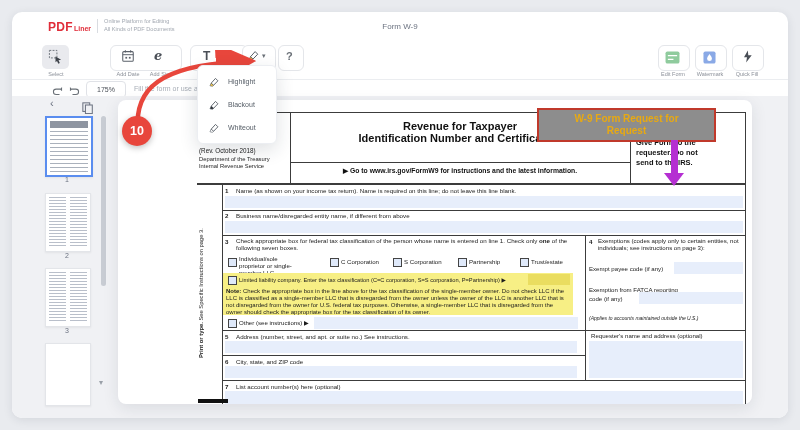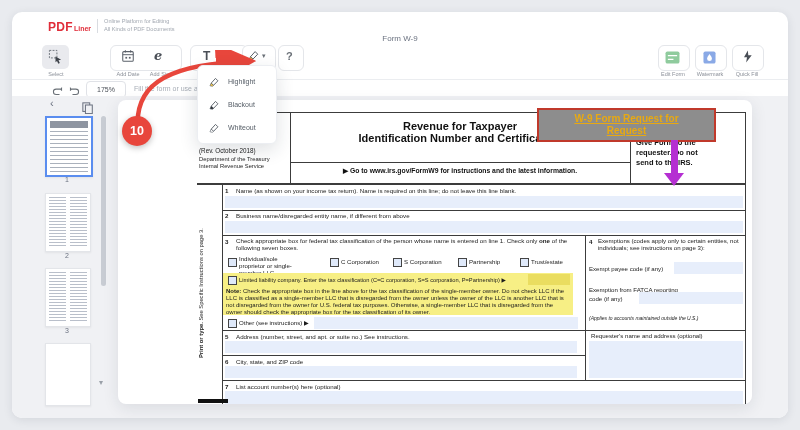--- a/index.html
+++ b/index.html
@@ -45,40 +45,40 @@
   .hline{position:absolute;background:#3c3c3c}
   .vline{position:absolute;background:#3c3c3c}
   .yellow{position:absolute;background:#f7ef85}
   .w9name{font-size:21px;font-weight:bold;color:#111;letter-spacing:-.5px}
   .w9title{position:absolute;font-weight:bold;font-size:11px;color:#111;text-align:center}
   .givetxt{position:absolute;font-weight:bold;font-size:7.5px;color:#111}
   .vertext{position:absolute;writing-mode:vertical-rl;transform:rotate(180deg);font-size:5.8px;color:#1c1c1c;text-align:center;line-height:6.5px}
   .vbold{font-weight:bold}
   
   .annbox{position:absolute;background:#8d8d8d;border:2px solid #c0392b;display:flex;flex-direction:column;align-items:center;justify-content:center;z-index:30}
-  .anntext{font-size:10px;font-weight:bold;color:#e8a912;text-decoration:underline;line-height:1.25;text-align:left}
+  .anntext{font-size:10px;font-weight:bold;color:#e8a912;line-height:1.25;text-align:left}
   .parrow-shaft{position:absolute;background:#b52fd2;z-index:30}
   .parrow-head{position:absolute;width:0;height:0;border-left:10px solid transparent;border-right:10px solid transparent;border-top:13px solid #b52fd2;z-index:30}
   .badge{position:absolute;width:30px;height:30px;border-radius:50%;background:#e8463c;color:#fff;font-size:12.5px;font-weight:bold;display:flex;align-items:center;justify-content:center;box-shadow:0 2px 6px rgba(0,0,0,.25);z-index:55}
 </style>
 </head>
 <body>
 
 <div id="stage">
 <div id="card">
 
   <div class="abs" style="left:36px;top:5px;height:18px;display:flex;align-items:center">
     <span><span class="logo-pdf">PDF</span><span class="logo-liner">Liner</span></span>
     <span class="logo-sep"></span>
     <span class="tagline">
       <span>Online Platform for Editing</span><br>
       <span>All Kinds of PDF Documents</span>
     </span>
   </div>
-  <div class="abs doc-title" style="left:50%;top:22px;transform:translateX(-50%)">Form W-9</div>
+  <div class="abs doc-title" style="left:50%;top:10px;transform:translateX(-50%)">Form W-9</div>
 
   <div class="selbg" style="left:30px;top:33px;width:27px;height:24px"></div>
   <div class="cluster" style="left:98px;top:33px;width:70px;height:24px"></div>
   <div class="cluster" style="left:178px;top:33px;width:56px;height:24px"></div>
   <div class="cluster" style="left:230px;top:33px;width:32px;height:24px"></div>
   <div class="cluster" style="left:266px;top:33px;width:24px;height:24px"></div>
 
   <div class="ticon" style="left:36px;top:37px">
     <svg width="15" height="15" viewBox="0 0 16 16">
           <rect x="1.5" y="1.5" width="8" height="8" fill="none" stroke="#6a7077" stroke-width="1" stroke-dasharray="2 1.4"></rect>

